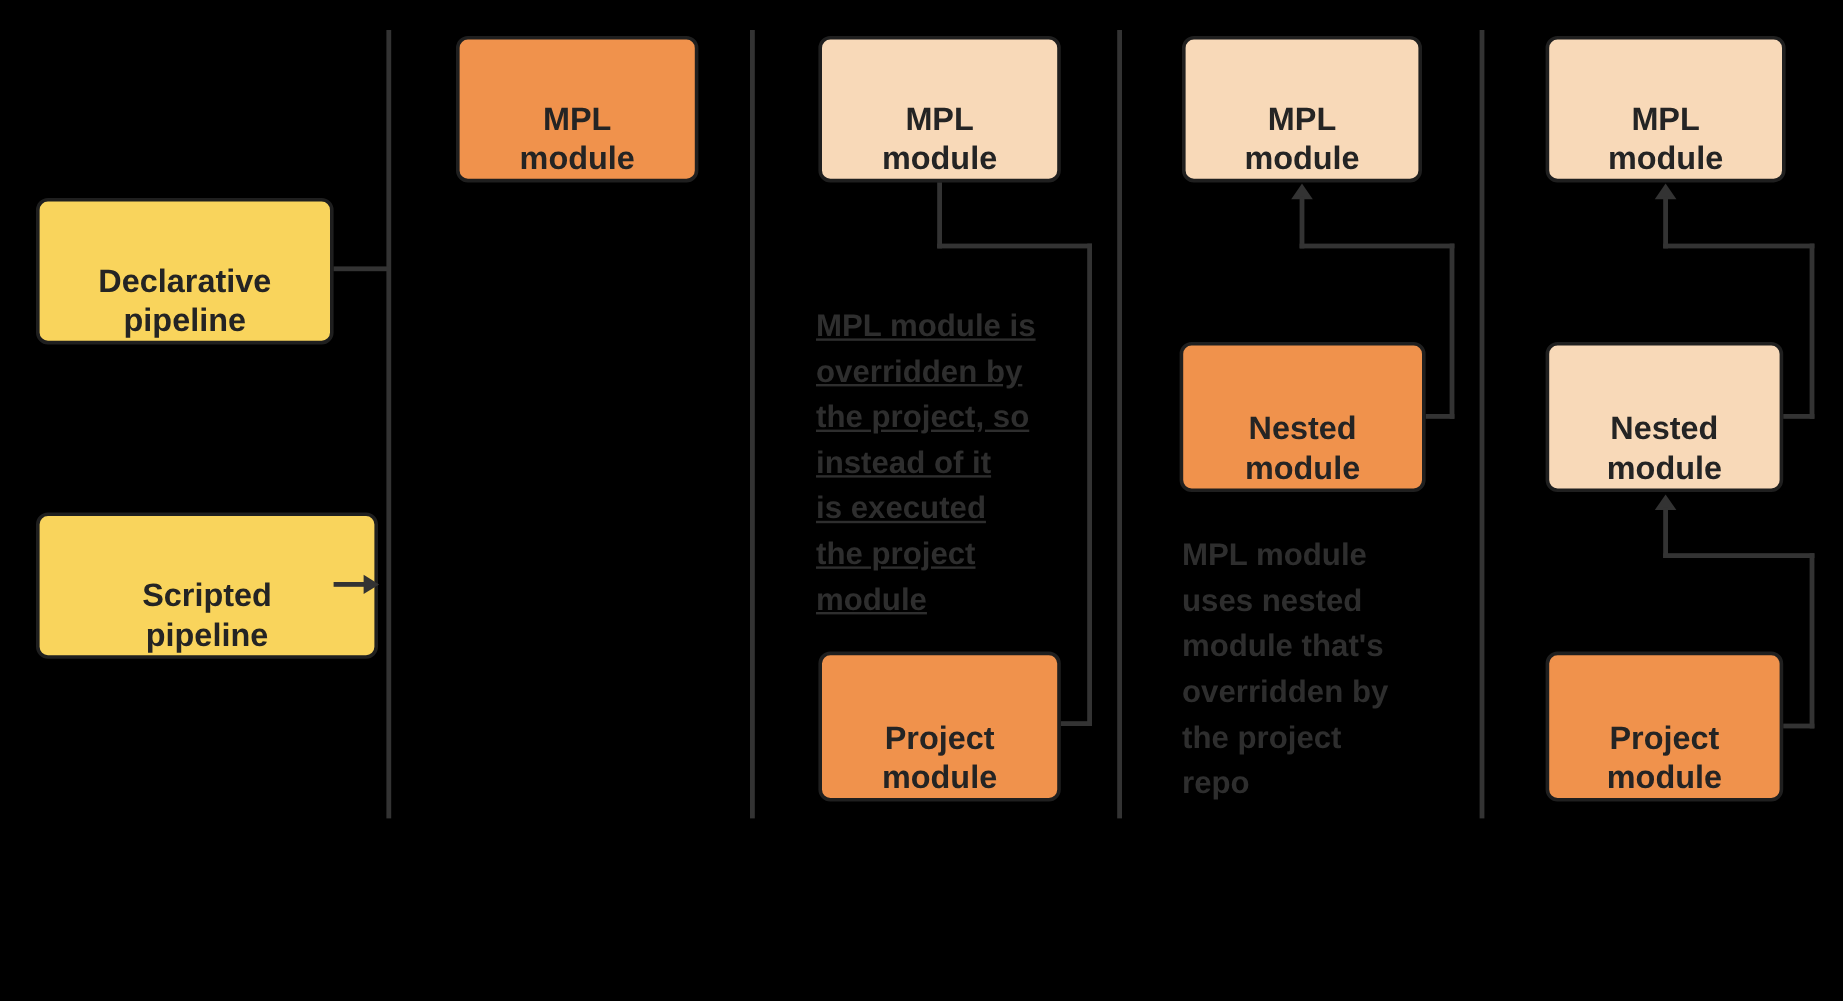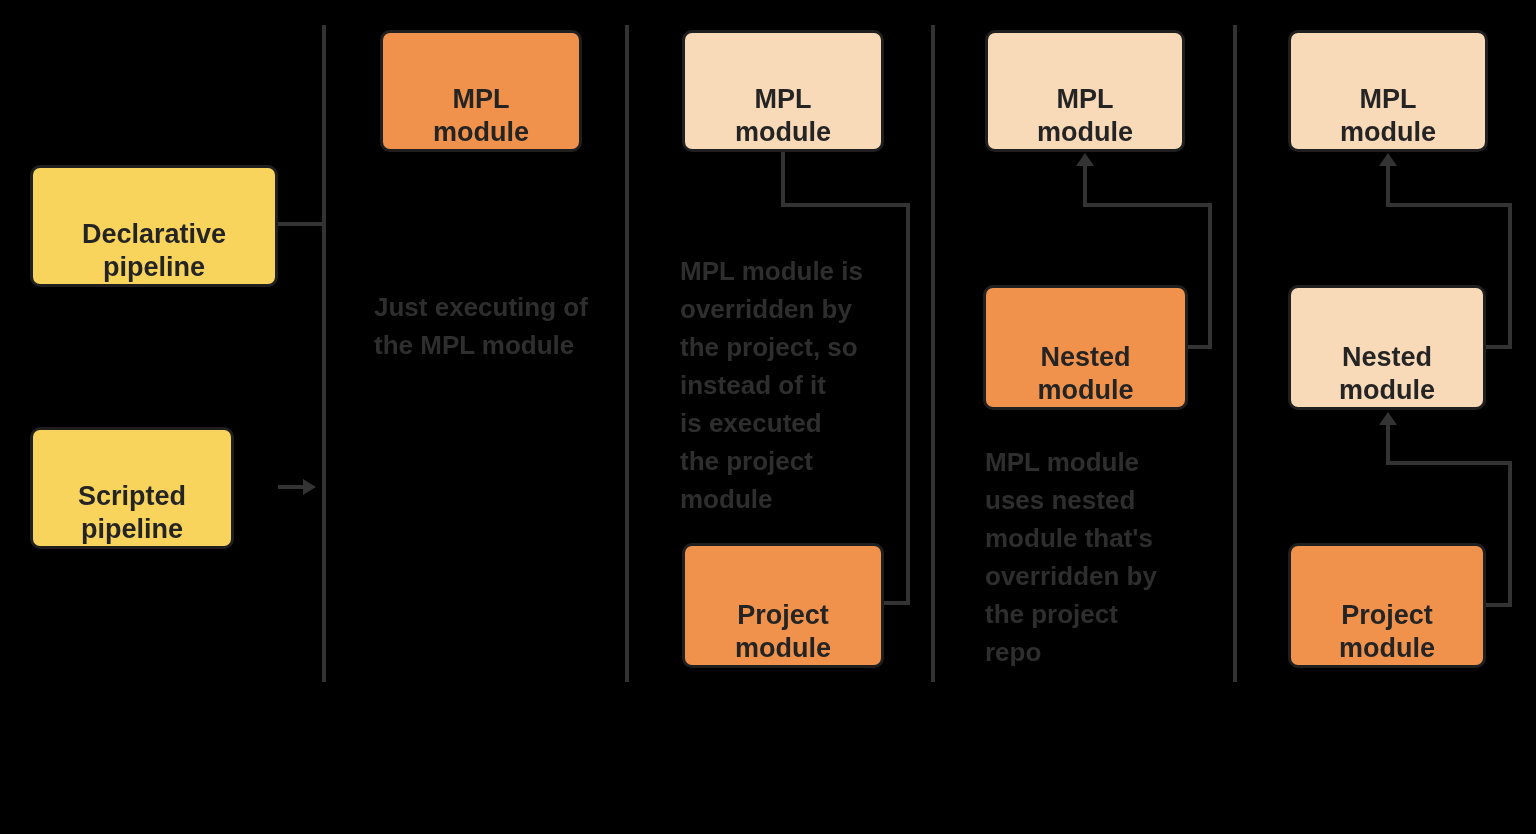--- a/index.html
+++ b/index.html
@@ -74,44 +74,42 @@
 
   <div class="divider" style="left:322px; top:25px; height:657px;"></div>
   <div class="divider" style="left:625px; top:25px; height:657px;"></div>
   <div class="divider" style="left:931px; top:25px; height:657px;"></div>
   <div class="divider" style="left:1233px; top:25px; height:657px;"></div>
 
   <div class="box yellow" style="left:30px; top:165px; width:248px; height:122px;">
     <span class="box-label">Declarative
 pipeline</span>
   </div>
-  <div class="box yellow" style="left:30px; top:427px; width:204px; height:122px;">
+  <div class="box yellow" style="left:30px; top:427px; width:285px; height:122px;">
     <span class="box-label">Scripted
 pipeline</span>
   </div>
   <div class="hline" style="left:278px; top:222px; width:46px; height:4px;"></div>
   <div class="hline" style="left:278px; top:485px; width:26px; height:4px;"></div>
   <div class="arrow-right" style="left:303px; top:479px;"></div>
 
   <div class="box orange" style="left:380px; top:30px; width:202px; height:122px;">
     <span class="box-label">MPL
 module</span>
   </div>
-  <div class="note" style="left:374px; top:288px; width:225px;">Just executing of
-the MPL module</div>
 
   <div class="box peach" style="left:682px; top:30px; width:202px; height:122px;">
     <span class="box-label">MPL
 module</span>
   </div>
   <div class="vline" style="left:781px; top:152px; width:4px; height:55px;"></div>
   <div class="hline" style="left:781px; top:203px; width:129px; height:4px;"></div>
   <div class="vline" style="left:906px; top:203px; width:4px; height:402px;"></div>
   <div class="hline" style="left:884px; top:601px; width:26px; height:4px;"></div>
-  <div class="note" style="left:680px; top:252px; width:215px;">MPL module is
+  <div class="note" style="left:680px; top:252px; width:215px;text-decoration:underline;">MPL module is
 overridden by
 the project, so
 instead of it
 is executed
 the project
 module</div>
   <div class="box orange" style="left:682px; top:543px; width:202px; height:125px;">
     <span class="box-label">Project
 module</span>
   </div>

